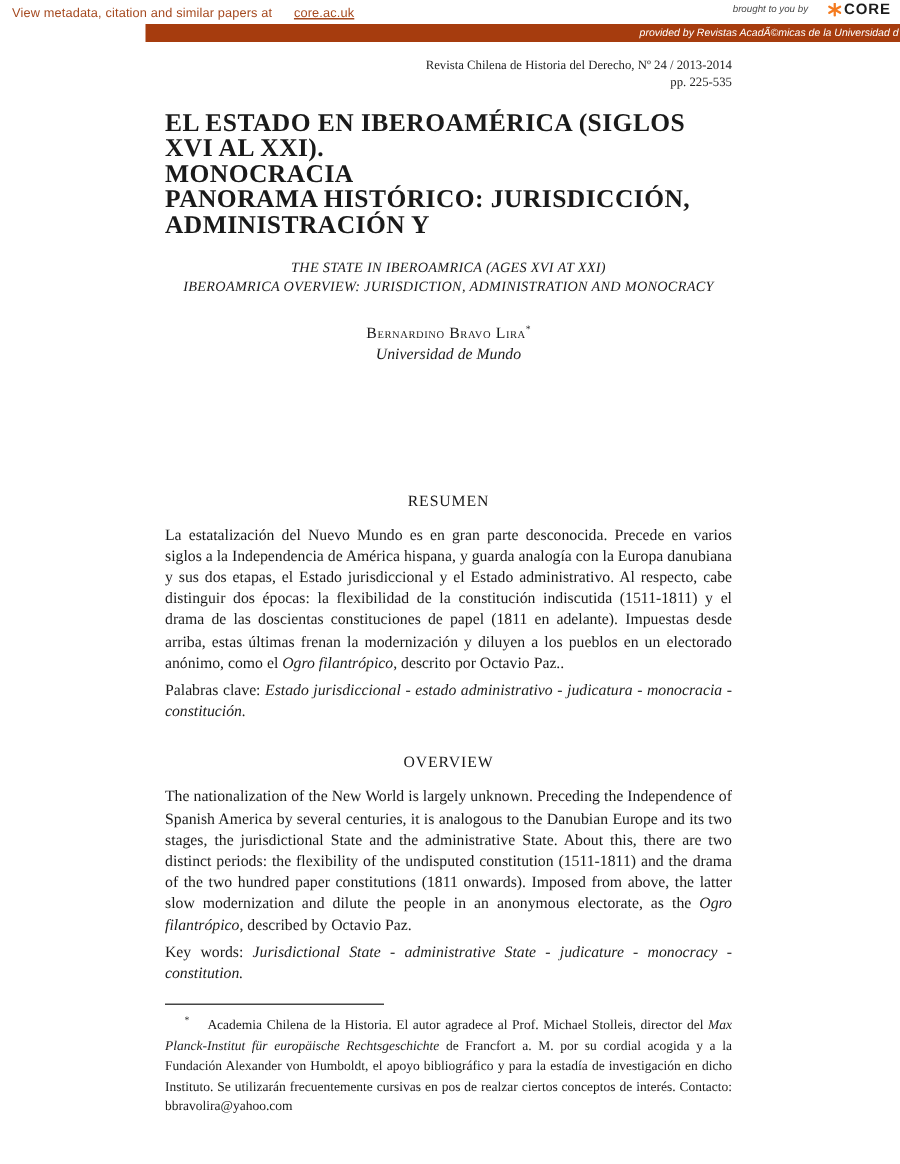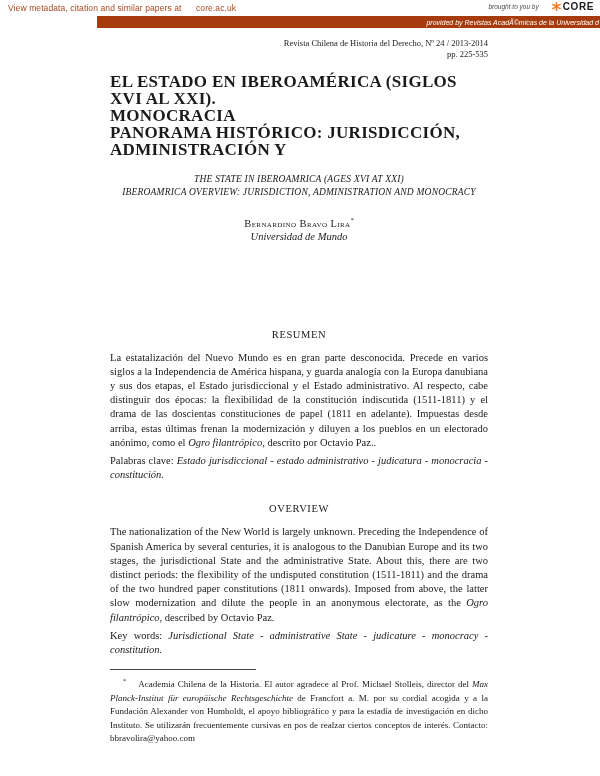--- a/index.html
+++ b/index.html
@@ -9,21 +9,21 @@
     height: 776px;
     background: #ffffff;
     overflow: hidden;
   }
   
   .banner { position: relative; width: 600px; height: 30px; font-family: "Liberation Sans", sans-serif; }
   .banner-left {
     position: absolute; left: 8px; top: 3px;
     font-size: 8.5px; color: #a5491f; letter-spacing: 0.1px;
   }
-  .banner-link { color: #a5491f; cursor: pointer; padding-left: 12px; }
+  .banner-link { text-decoration: underline; color: #a5491f; cursor: pointer; padding-left: 12px; }
   .banner-right { position: absolute; right: 6px; top: 1px; display: flex; align-items: center; gap: 13px; }
   .brought { font-size: 6.5px; font-style: italic; color: #4a4a4a; }
   .core-logo { display: flex; align-items: center; gap: 2px; cursor: pointer; }
   .core-word { font-size: 10px; font-weight: bold; color: #1c1c1c; letter-spacing: 0.6px; }
   .banner-bar {
     position: absolute; left: 97px; right: 0; top: 16px; height: 12px;
     display: flex; align-items: center; justify-content: flex-end;
     overflow: hidden;
   }
   .provided {

